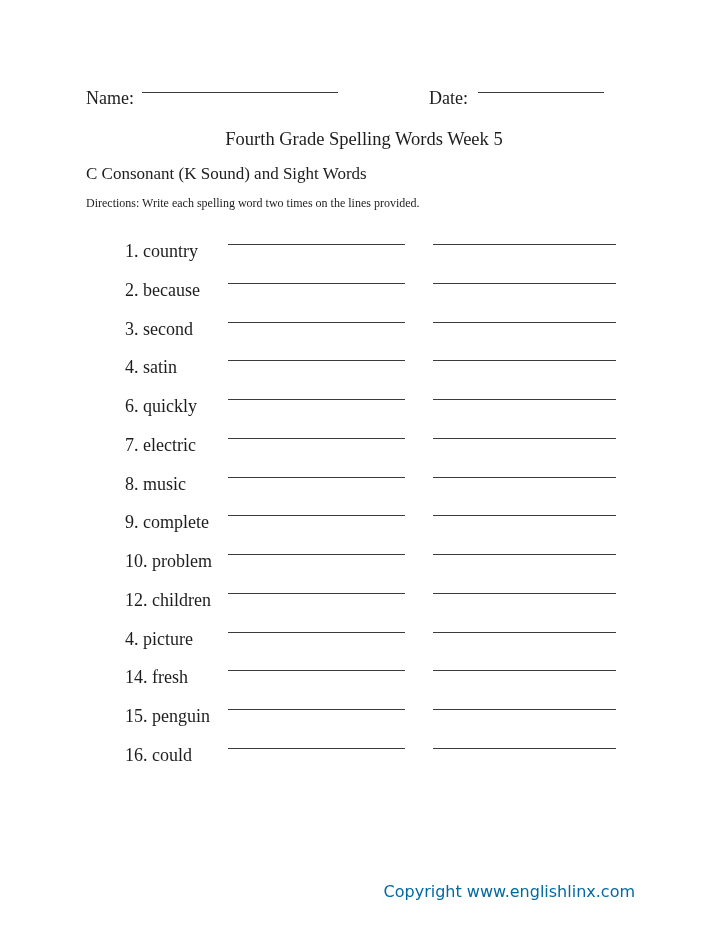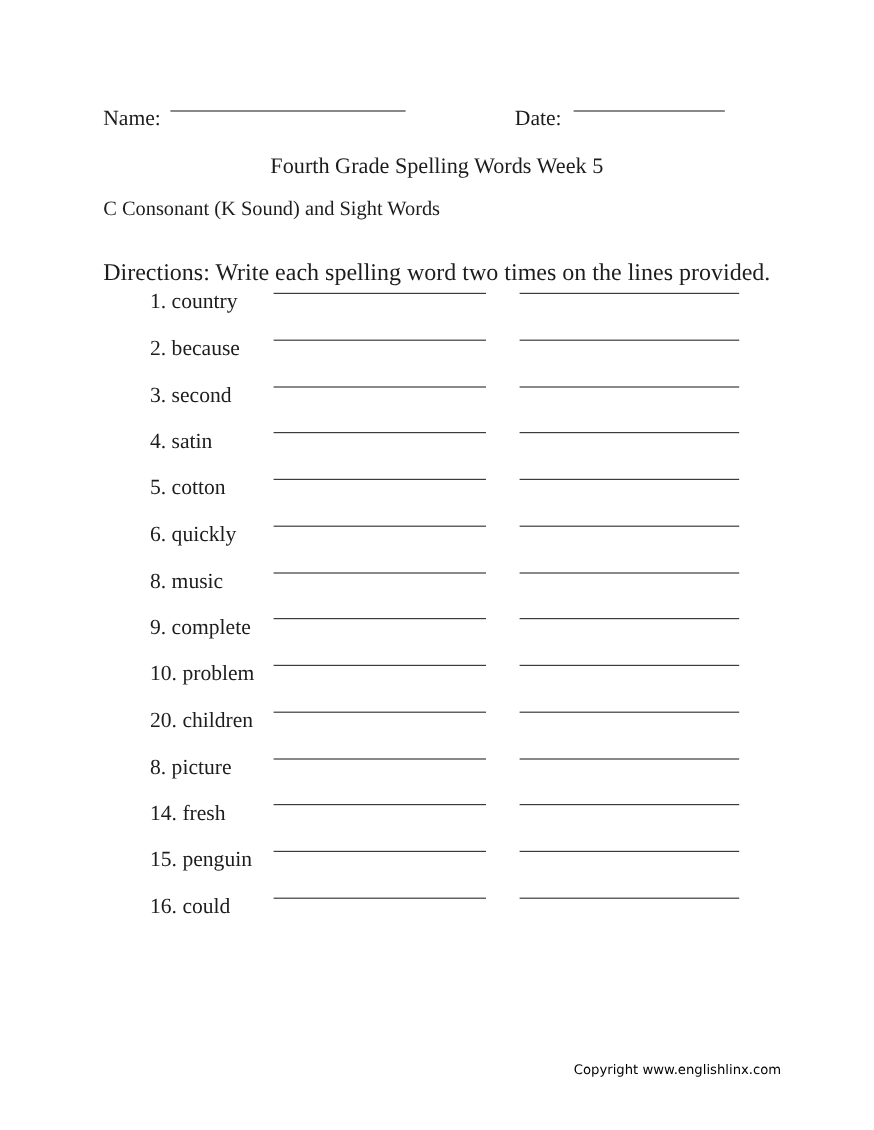--- a/index.html
+++ b/index.html
@@ -50,23 +50,23 @@
   }
   .subtitle {
     position: absolute;
     top: 163px;
     left: 86px;
     font-size: 17px;
     line-height: 22px;
   }
   .directions {
     position: absolute;
-    top: 216px;
-    left: 86px;
-    font-size: 20px;
+    top: 192px;
+    left: 86px;
+    font-size: 12px;
     line-height: 22px;
   }
   .word-list {
     position: absolute;
     top: 239px;
     left: 86px;
     width: 530px;
   }
   .word-row {
     display: flex;
@@ -74,25 +74,25 @@
     height: 38.75px;
     font-size: 18px;
     line-height: 24px;
   }
   .word-label { min-width: 90px; white-space: nowrap; margin-left: 39px; }
   .line-1 { width: 196px; margin-left: 13px; }
   .line-2 { width: 202px; margin-left: 28px; }
   .copyright {
     position: absolute;
     top: 884px;
-    right: 77px;
+    right: 93px;
     font-family: "DejaVu Sans", sans-serif;
-    font-size: 11px;
+    font-size: 16px;
     line-height: 15px;
-    color: #000000;
+    color: #0369a1;
   }
 </style>
 </head>
 <body>
 
 <div class="sheet">
 
   <div class="header-row">
     <div class="field">
       <span>Name:</span>
@@ -128,32 +128,32 @@
     <span class="write-line line-1">&nbsp;</span>
     <span class="write-line line-2">&nbsp;</span>
   </div>
 
   <div class="word-row">
     <span class="word-label">4. satin</span>
     <span class="write-line line-1">&nbsp;</span>
     <span class="write-line line-2">&nbsp;</span>
   </div>
 
-  <div class="word-row">
-    <span class="word-label">5. cotton</span>
-    <span class="write-line line-1">&nbsp;</span>
-    <span class="write-line line-2">&nbsp;</span>
-  </div>
 
   <div class="word-row">
     <span class="word-label">6. quickly</span>
     <span class="write-line line-1">&nbsp;</span>
     <span class="write-line line-2">&nbsp;</span>
   </div>
 
+  <div class="word-row">
+    <span class="word-label">7. electric</span>
+    <span class="write-line line-1">&nbsp;</span>
+    <span class="write-line line-2">&nbsp;</span>
+  </div>
 
   <div class="word-row">
     <span class="word-label">8. music</span>
     <span class="write-line line-1">&nbsp;</span>
     <span class="write-line line-2">&nbsp;</span>
   </div>
 
   <div class="word-row">
     <span class="word-label">9. complete</span>
     <span class="write-line line-1">&nbsp;</span>
@@ -161,27 +161,27 @@
   </div>
 
   <div class="word-row">
     <span class="word-label">10. problem</span>
     <span class="write-line line-1">&nbsp;</span>
     <span class="write-line line-2">&nbsp;</span>
   </div>
 
 
   <div class="word-row">
-    <span class="word-label">20. children</span>
-    <span class="write-line line-1">&nbsp;</span>
-    <span class="write-line line-2">&nbsp;</span>
-  </div>
-
-  <div class="word-row">
-    <span class="word-label">8. picture</span>
+    <span class="word-label">12. children</span>
+    <span class="write-line line-1">&nbsp;</span>
+    <span class="write-line line-2">&nbsp;</span>
+  </div>
+
+  <div class="word-row">
+    <span class="word-label">4. picture</span>
     <span class="write-line line-1">&nbsp;</span>
     <span class="write-line line-2">&nbsp;</span>
   </div>
 
   <div class="word-row">
     <span class="word-label">14. fresh</span>
     <span class="write-line line-1">&nbsp;</span>
     <span class="write-line line-2">&nbsp;</span>
   </div>
 

